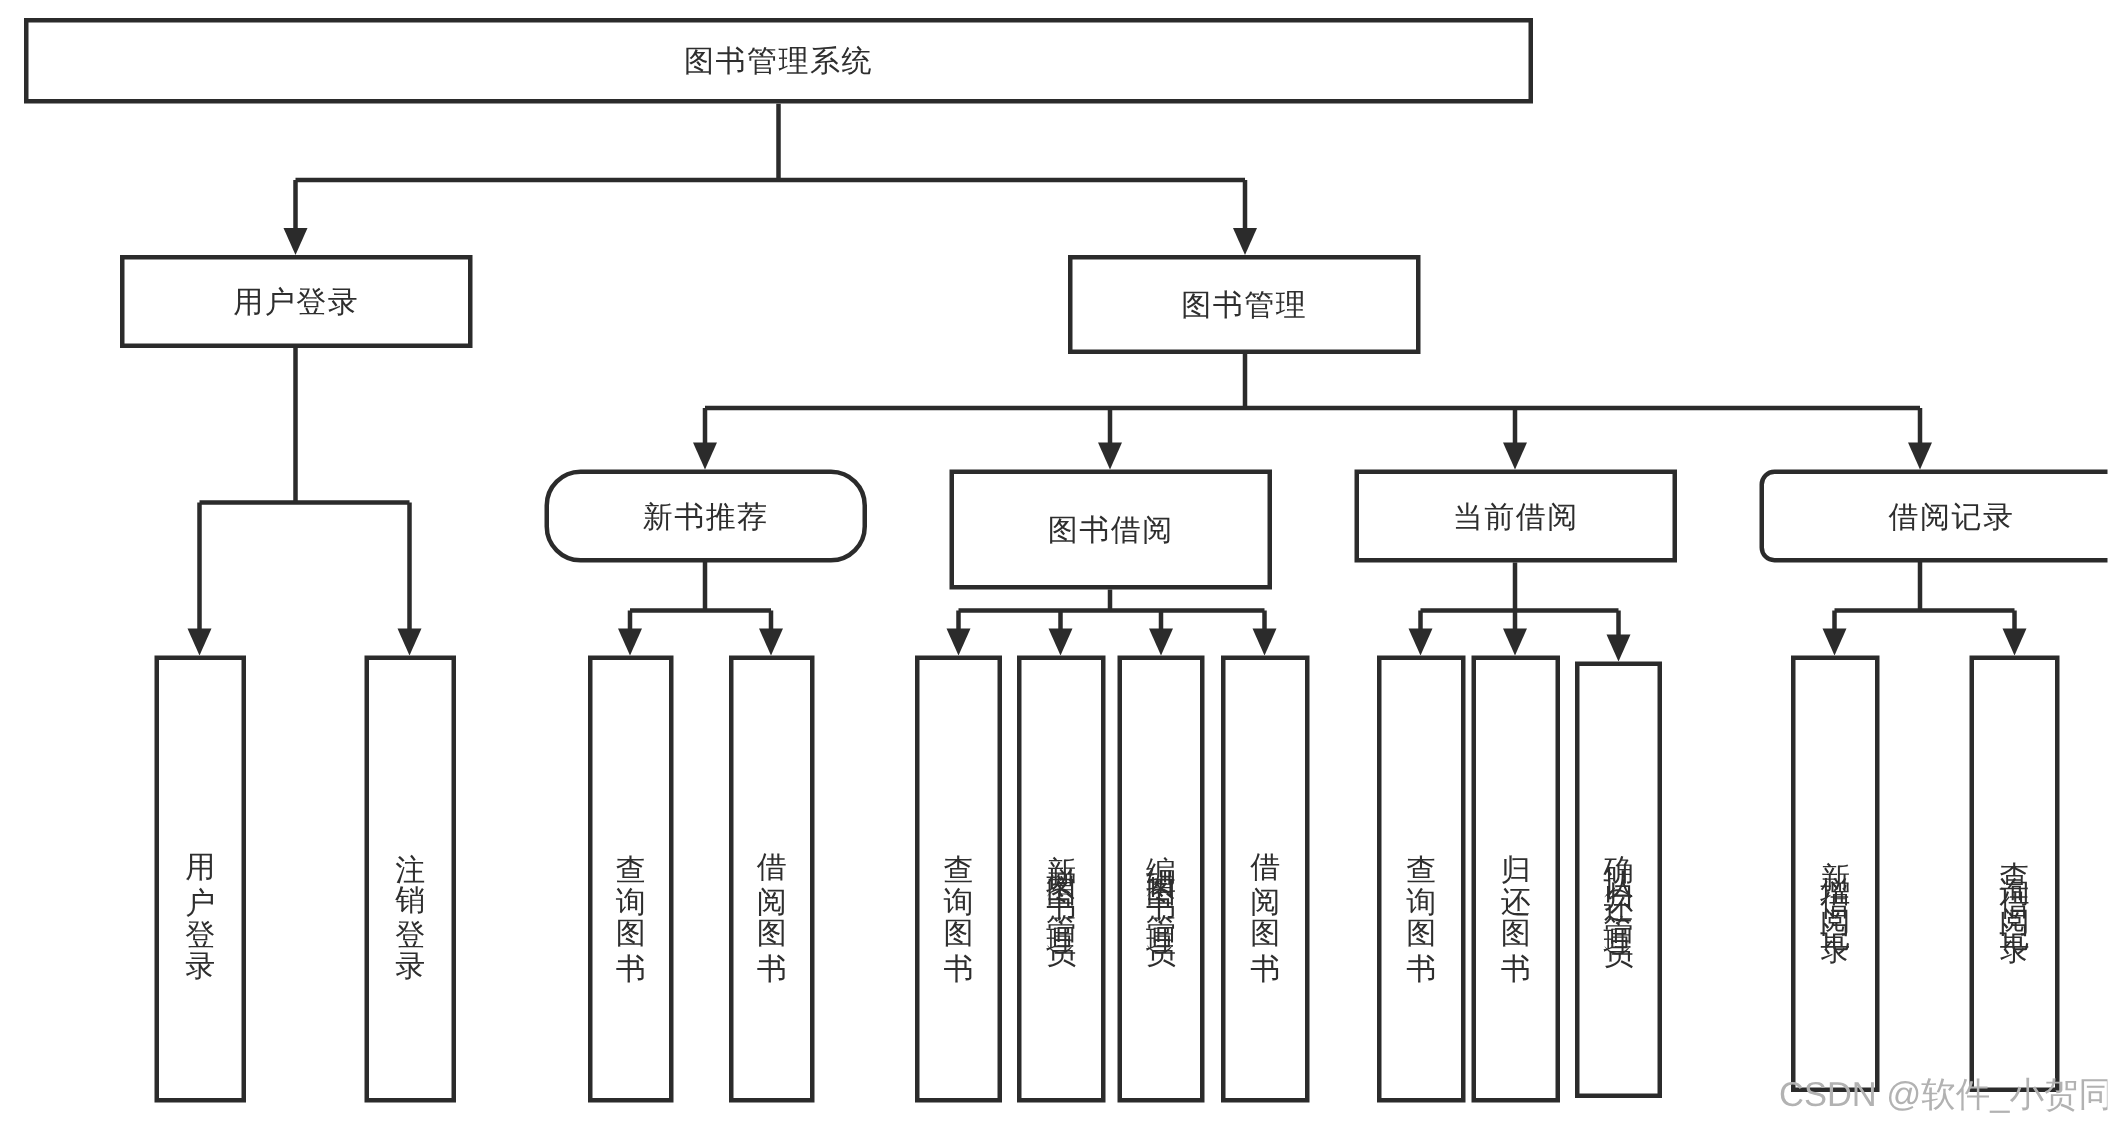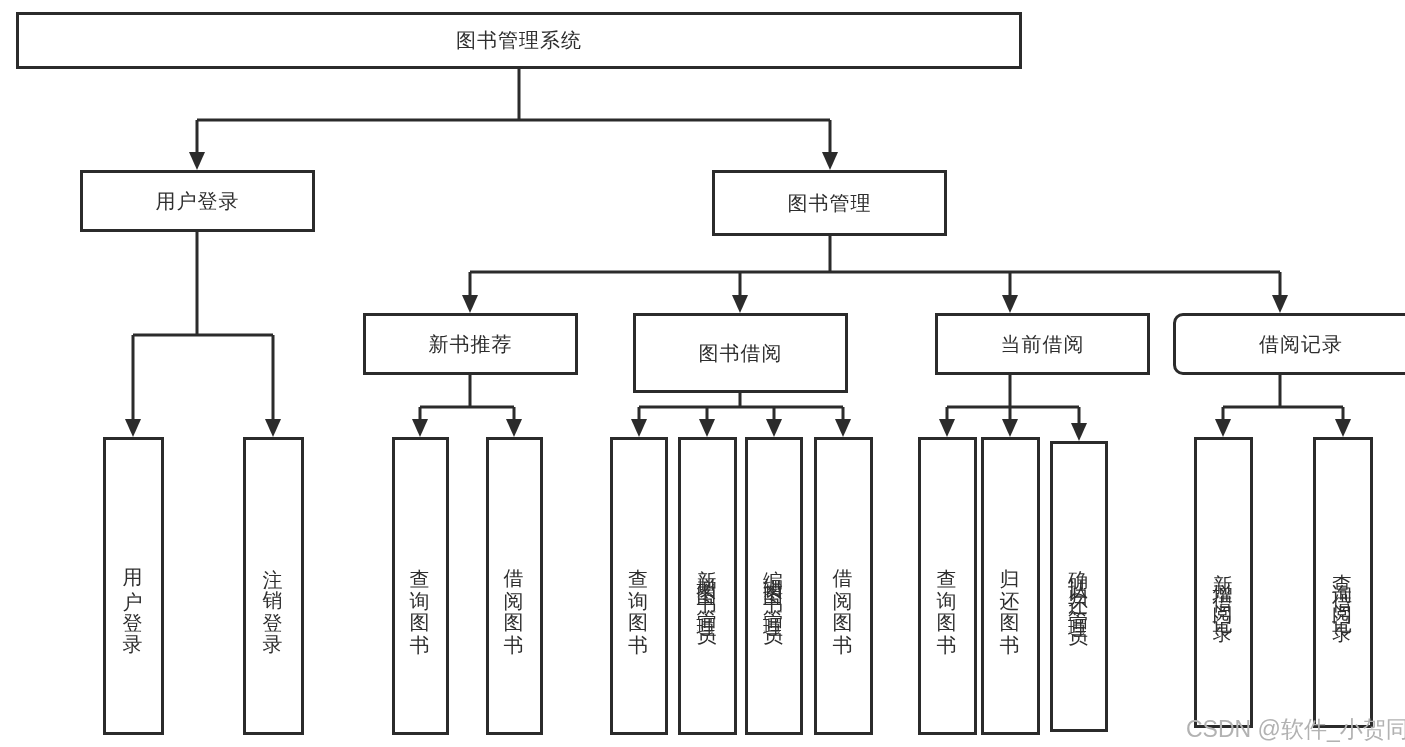--- a/index.html
+++ b/index.html
@@ -126,27 +126,27 @@
     <span class="hlabel">图书管理系统</span>
   </div>
 
   <div class="box" style="left:80px; top:170px; width:235px; height:62px;">
     <span class="hlabel">用户登录</span>
   </div>
   <div class="box" style="left:712px; top:170px; width:235px; height:66px;">
     <span class="hlabel">图书管理</span>
   </div>
 
-  <div class="box" style="left:363px; top:313px; width:215px; height:62px;">
+  <div class="box" style="left:363px; top:313px; width:215px; height:62px;border-radius:24px;">
     <span class="hlabel">新书推荐</span>
   </div>
   <div class="box" style="left:633px; top:313px; width:215px; height:80px;">
     <span class="hlabel">图书借阅</span>
   </div>
-  <div class="box" style="left:903px; top:313px; width:215px; height:62px;margin-left:32px;">
+  <div class="box" style="left:903px; top:313px; width:215px; height:62px;">
     <span class="hlabel">当前借阅</span>
   </div>
   <div class="box" style="left:1173px; top:313px; width:256px; height:62px;border-radius:10px;">
     <span class="hlabel">借阅记录</span>
   </div>
 
   <div class="box" style="left:103px; top:437px; width:61px; height:298px;">
     <span class="vtext">用户登录</span>
   </div>
   <div class="box" style="left:243px; top:437px; width:61px; height:298px;">

